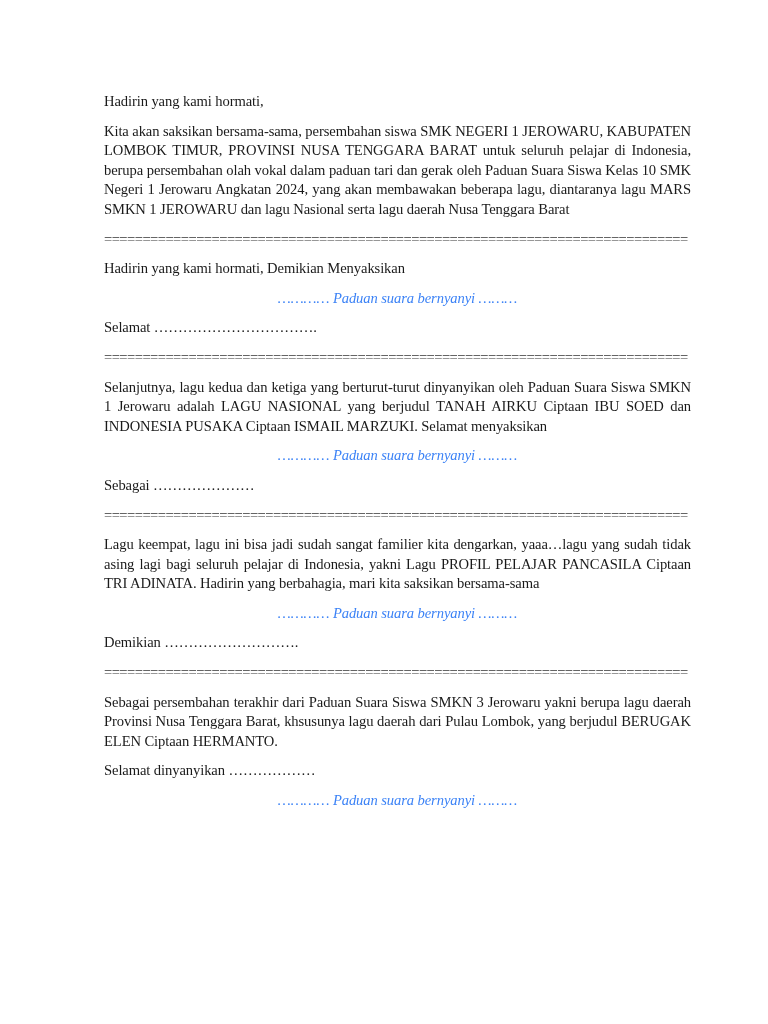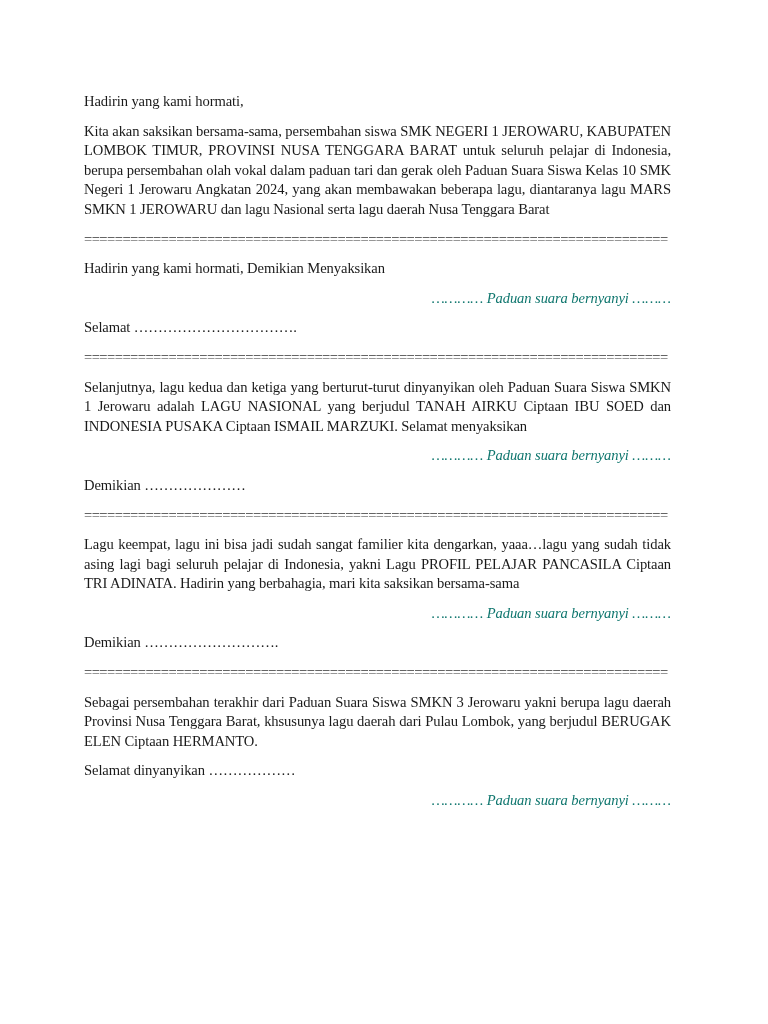--- a/index.html
+++ b/index.html
@@ -10,21 +10,21 @@
     body {
       width: 768px;
       height: 1024px;
       position: relative;
       overflow: hidden;
       font-family: "Liberation Serif", "DejaVu Serif", serif;
       color: #1a1a1a;
     }
     .page {
       position: absolute;
-      left: 84px;
+      left: 104px;
       top: 92px;
       width: 587px;
     }
     .p {
       font-size: 14.6px;
       line-height: 19.6px;
       margin: 0 0 10px 0;
       text-align: justify;
       letter-spacing: -0.1px;
     }
@@ -34,43 +34,43 @@
     .sep {
       font-size: 14.6px;
       line-height: 19.6px;
       margin: 0 0 10px 0;
       white-space: nowrap;
       overflow: hidden;
       letter-spacing: -0.55px;
       color: #333;
     }
     .red {
-      color: #0f766e;
+      color: #3b82f6;
       font-style: italic;
-      text-align: right;
+      text-align: center;
     }
   </style>
 </head>
 <body>
 
 <div class="page">
   <p class="p left">Hadirin yang kami hormati,</p>
   <p class="p">Kita akan saksikan bersama-sama, persembahan siswa SMK NEGERI 1 JEROWARU, KABUPATEN LOMBOK TIMUR, PROVINSI NUSA TENGGARA BARAT untuk seluruh pelajar di  Indonesia, berupa persembahan olah vokal dalam paduan tari dan gerak oleh Paduan Suara Siswa Kelas 10 SMK Negeri 1 Jerowaru Angkatan 2024, yang akan membawakan beberapa lagu, diantaranya lagu MARS SMKN 1 JEROWARU dan lagu Nasional serta lagu daerah Nusa Tenggara Barat</p>
 
   <div class="sep">============================================================================</div>
 
   <p class="p left">Hadirin yang kami hormati, Demikian Menyaksikan</p>
   <p class="p red">………… Paduan suara bernyanyi ………</p>
   <p class="p left">Selamat …………………………….</p>
 
   <div class="sep">============================================================================</div>
 
   <p class="p">Selanjutnya, lagu kedua dan ketiga yang berturut-turut dinyanyikan oleh Paduan Suara Siswa SMKN 1 Jerowaru adalah LAGU NASIONAL yang berjudul TANAH AIRKU Ciptaan IBU SOED dan INDONESIA PUSAKA Ciptaan ISMAIL MARZUKI.  Selamat menyaksikan</p>
   <p class="p red">………… Paduan suara bernyanyi ………</p>
-  <p class="p left">Demikian …………………</p>
+  <p class="p left">Sebagai …………………</p>
 
   <div class="sep">============================================================================</div>
 
   <p class="p">Lagu keempat, lagu ini bisa jadi sudah sangat familier kita dengarkan, yaaa…lagu yang sudah tidak asing lagi bagi seluruh pelajar di Indonesia, yakni Lagu PROFIL PELAJAR PANCASILA Ciptaan TRI ADINATA. Hadirin yang berbahagia, mari kita saksikan bersama-sama</p>
   <p class="p red">………… Paduan suara bernyanyi ………</p>
   <p class="p left">Demikian ……………………….</p>
 
   <div class="sep">============================================================================</div>
 
   <p class="p">Sebagai persembahan terakhir dari Paduan Suara Siswa SMKN 3 Jerowaru yakni berupa lagu daerah Provinsi Nusa Tenggara Barat, khsusunya lagu daerah dari Pulau Lombok, yang berjudul BERUGAK ELEN Ciptaan HERMANTO.</p>

